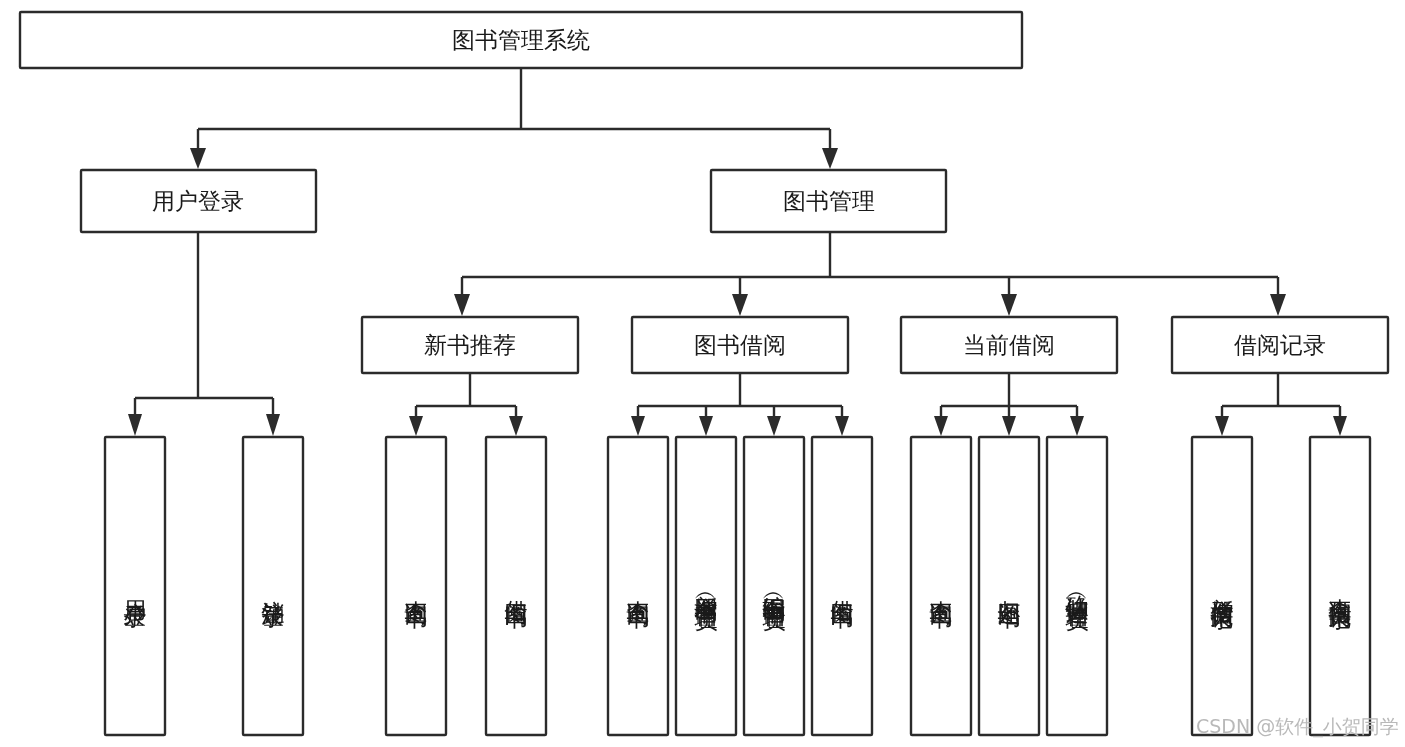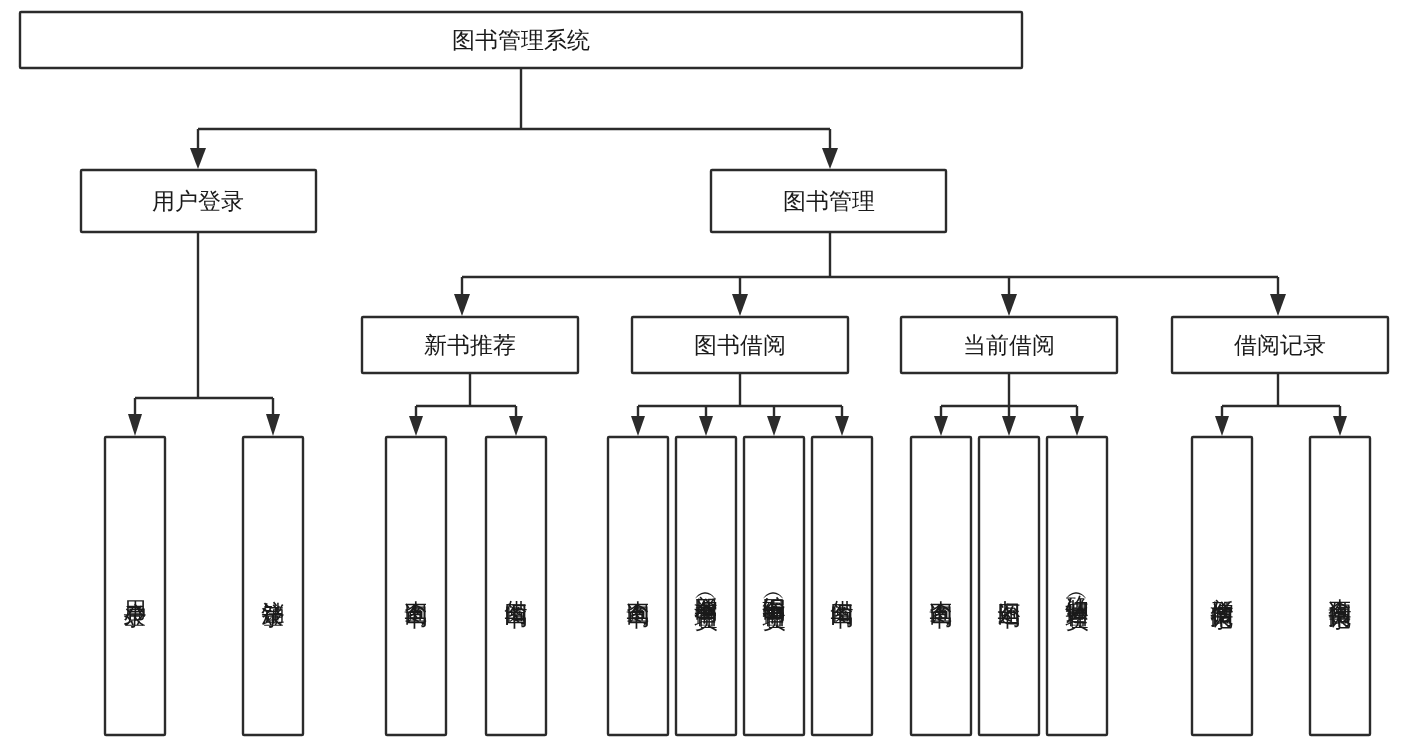--- a/index.html
+++ b/index.html
@@ -203,14 +203,15 @@
   <div class="node-label-v" style="left:744px; top:437px; width:60px; height:298px;">编辑图书（管理员）</div>
   <div class="node-label-v" style="left:812px; top:437px; width:60px; height:298px;">借阅图书</div>
 
   <div class="node-label-v" style="left:911px; top:437px; width:60px; height:298px;">查询图书</div>
   <div class="node-label-v" style="left:979px; top:437px; width:60px; height:298px;">归还图书</div>
   <div class="node-label-v" style="left:1047px; top:437px; width:60px; height:298px;">确认归还（管理员）</div>
 
   <div class="node-label-v" style="left:1192px; top:437px; width:60px; height:298px;">新增借阅记录</div>
   <div class="node-label-v" style="left:1310px; top:437px; width:60px; height:298px;">查询借阅记录</div>
 
+  <div class="watermark" style="left:1196px; top:714px;">CSDN @软件_小贺同学</div>
 
 </div>
 
 </body></html>

